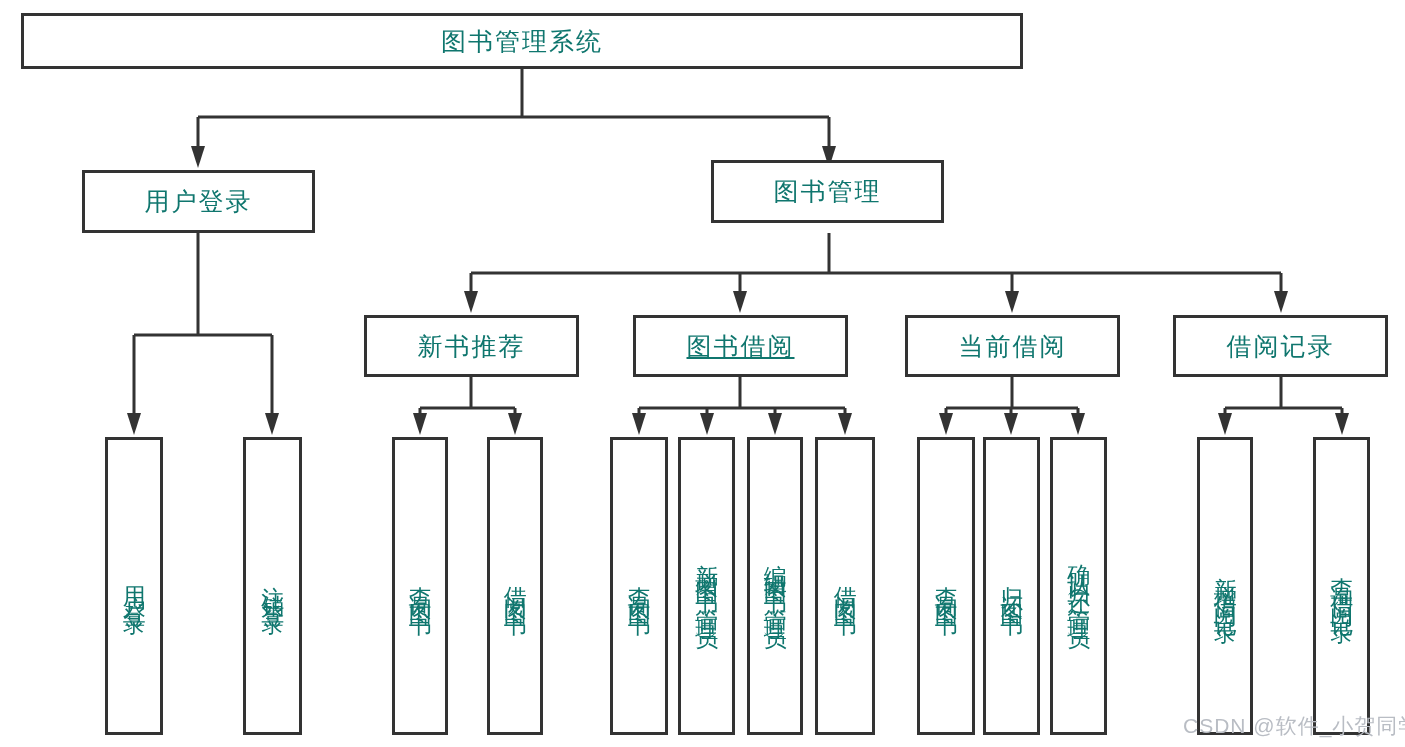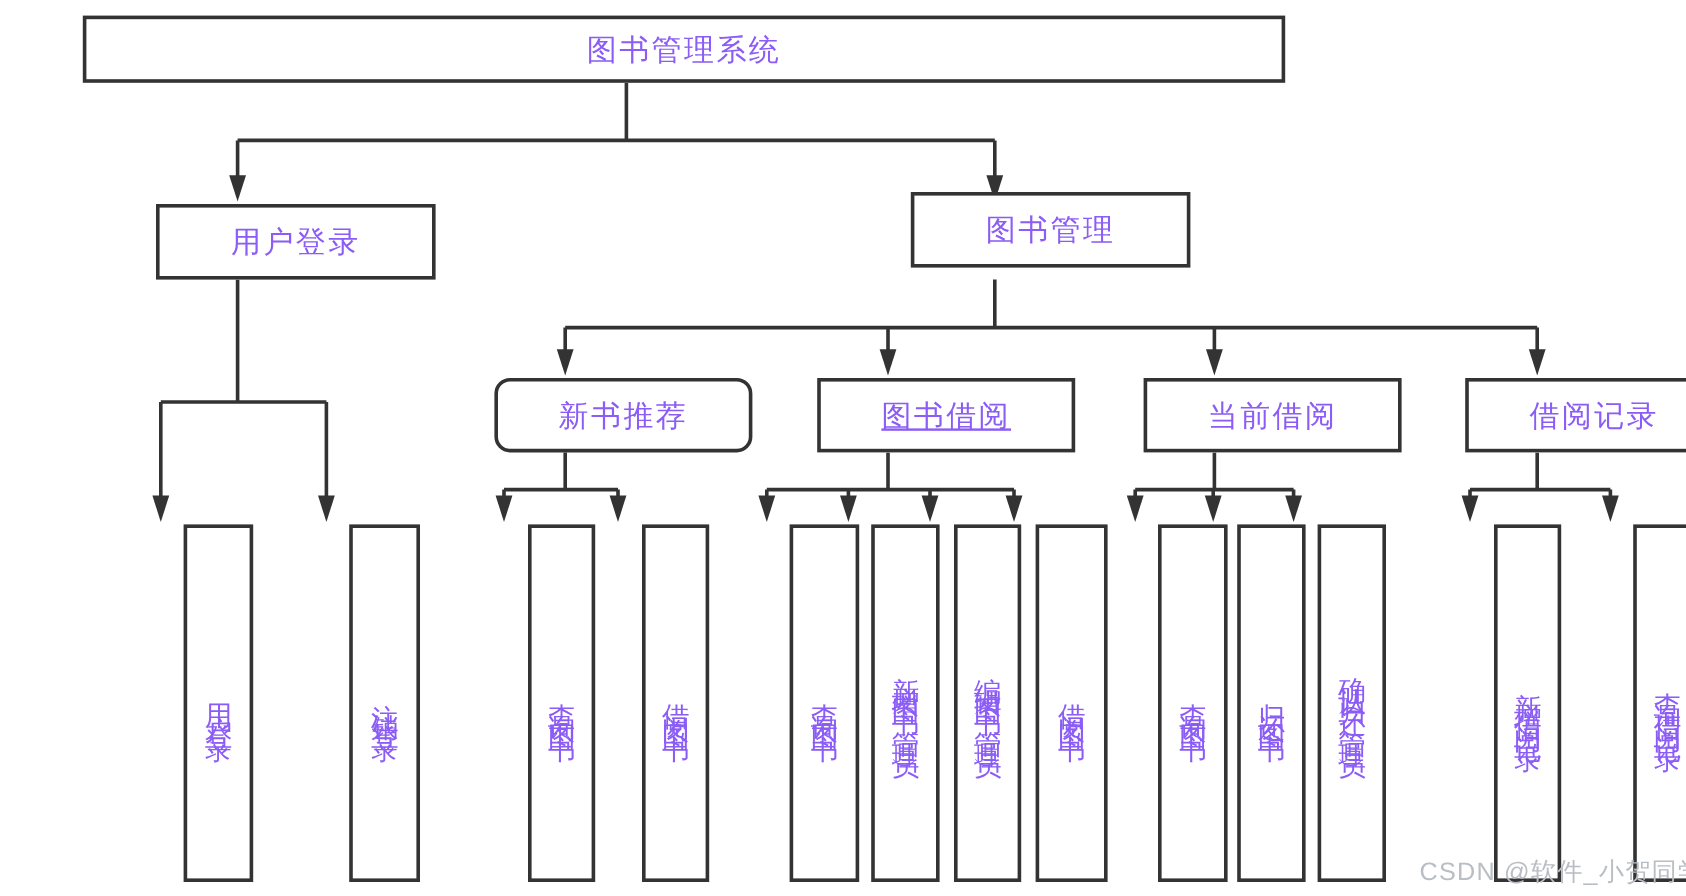--- a/index.html
+++ b/index.html
@@ -14,26 +14,25 @@
   .connector-svg {
     position: absolute;
     left: 0; top: 0;
     width: 1405px; height: 747px;
   }
   .box {
     position: absolute;
     box-sizing: border-box;
     background: #ffffff;
     border: 3px solid #333333;
-    color: #8b5cf6;
+    color: #0f766e;
     display: flex;
     align-items: center;
     justify-content: center;
     text-align: center;
-    margin-left: 48px;
   }
   .box.h {
     font-size: 25px;
     letter-spacing: 2px;
     white-space: nowrap;
   }
   .box.v {
     writing-mode: vertical-rl;
     font-size: 23px;
     letter-spacing: 9px;
@@ -93,21 +92,21 @@
       <polygon points="1225,435 1218,413 1232,413"></polygon>
       <polygon points="1342,435 1335,413 1349,413"></polygon>
     </g>
   </svg>
 
   <div class="box h" style="left:21px; top:13px; width:1002px; height:56px;">图书管理系统</div>
 
   <div class="box h" style="left:82px; top:170px; width:233px; height:63px;">用户登录</div>
   <div class="box h" style="left:711px; top:160px; width:233px; height:63px;text-align:center;">图书管理</div>
 
-  <div class="box h" style="left:364px; top:315px; width:215px; height:62px;border-radius:13px;">新书推荐</div>
+  <div class="box h" style="left:364px; top:315px; width:215px; height:62px;">新书推荐</div>
   <div class="box h" style="left:633px; top:315px; width:215px; height:62px;text-decoration:underline;">图书借阅</div>
   <div class="box h" style="left:905px; top:315px; width:215px; height:62px;">当前借阅</div>
   <div class="box h" style="left:1173px; top:315px; width:215px; height:62px;">借阅记录</div>
 
   <div class="box v" style="left:105px; top:437px; width:58px; height:298px;">用户登录</div>
   <div class="box v" style="left:243px; top:437px; width:59px; height:298px;">注销登录</div>
 
   <div class="box v" style="left:392px; top:437px; width:56px; height:298px;">查询图书</div>
   <div class="box v" style="left:487px; top:437px; width:56px; height:298px;">借阅图书</div>
 

